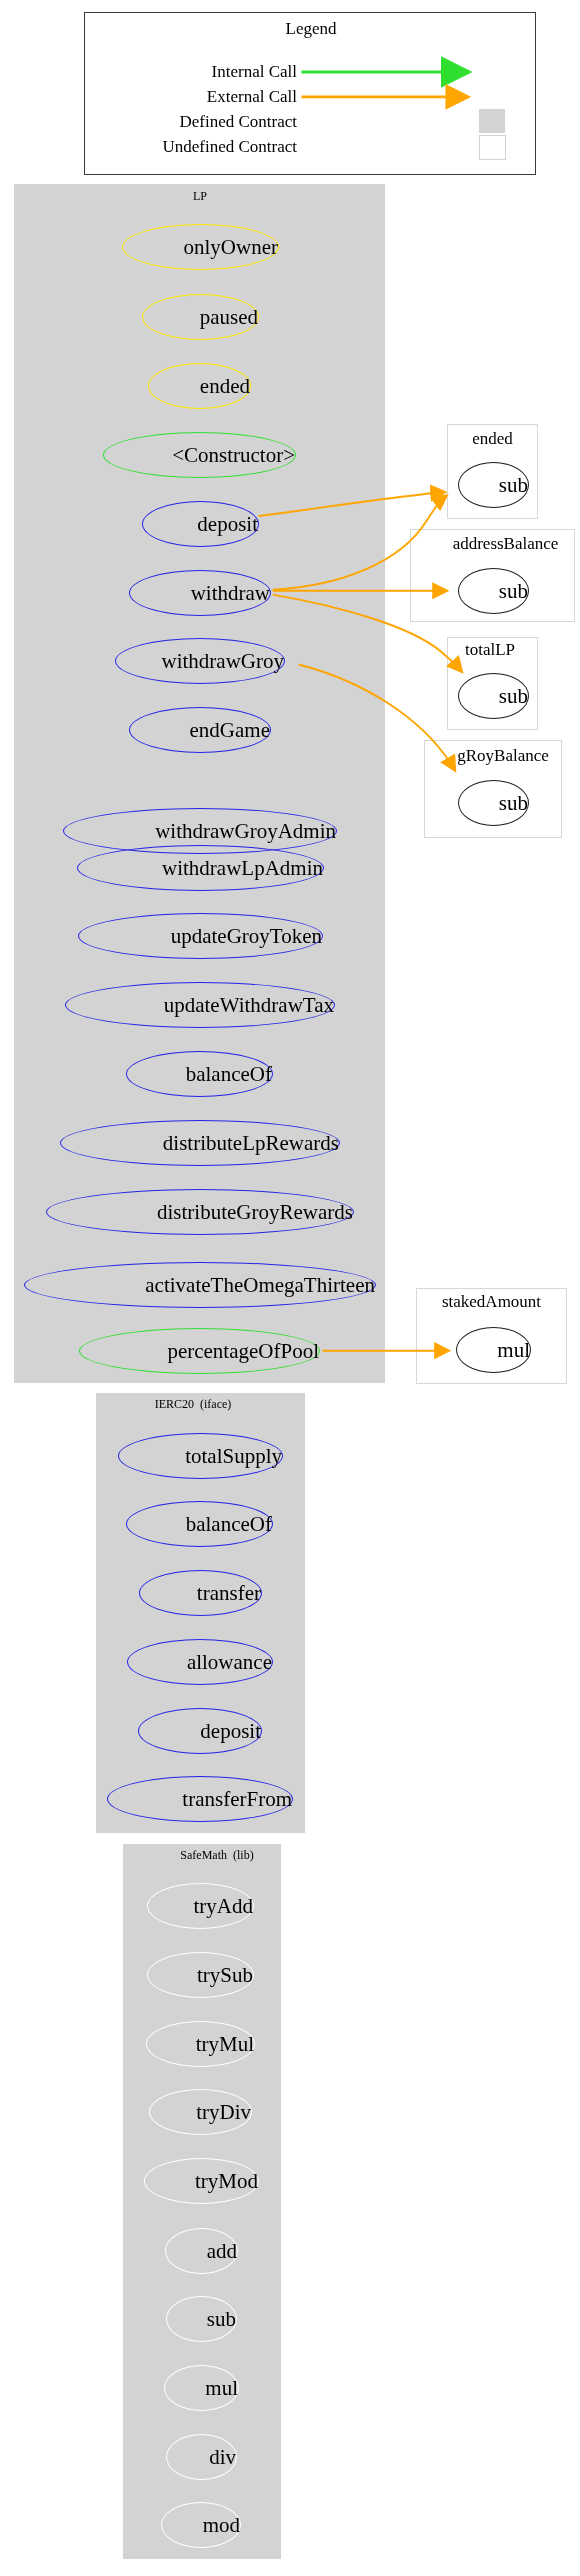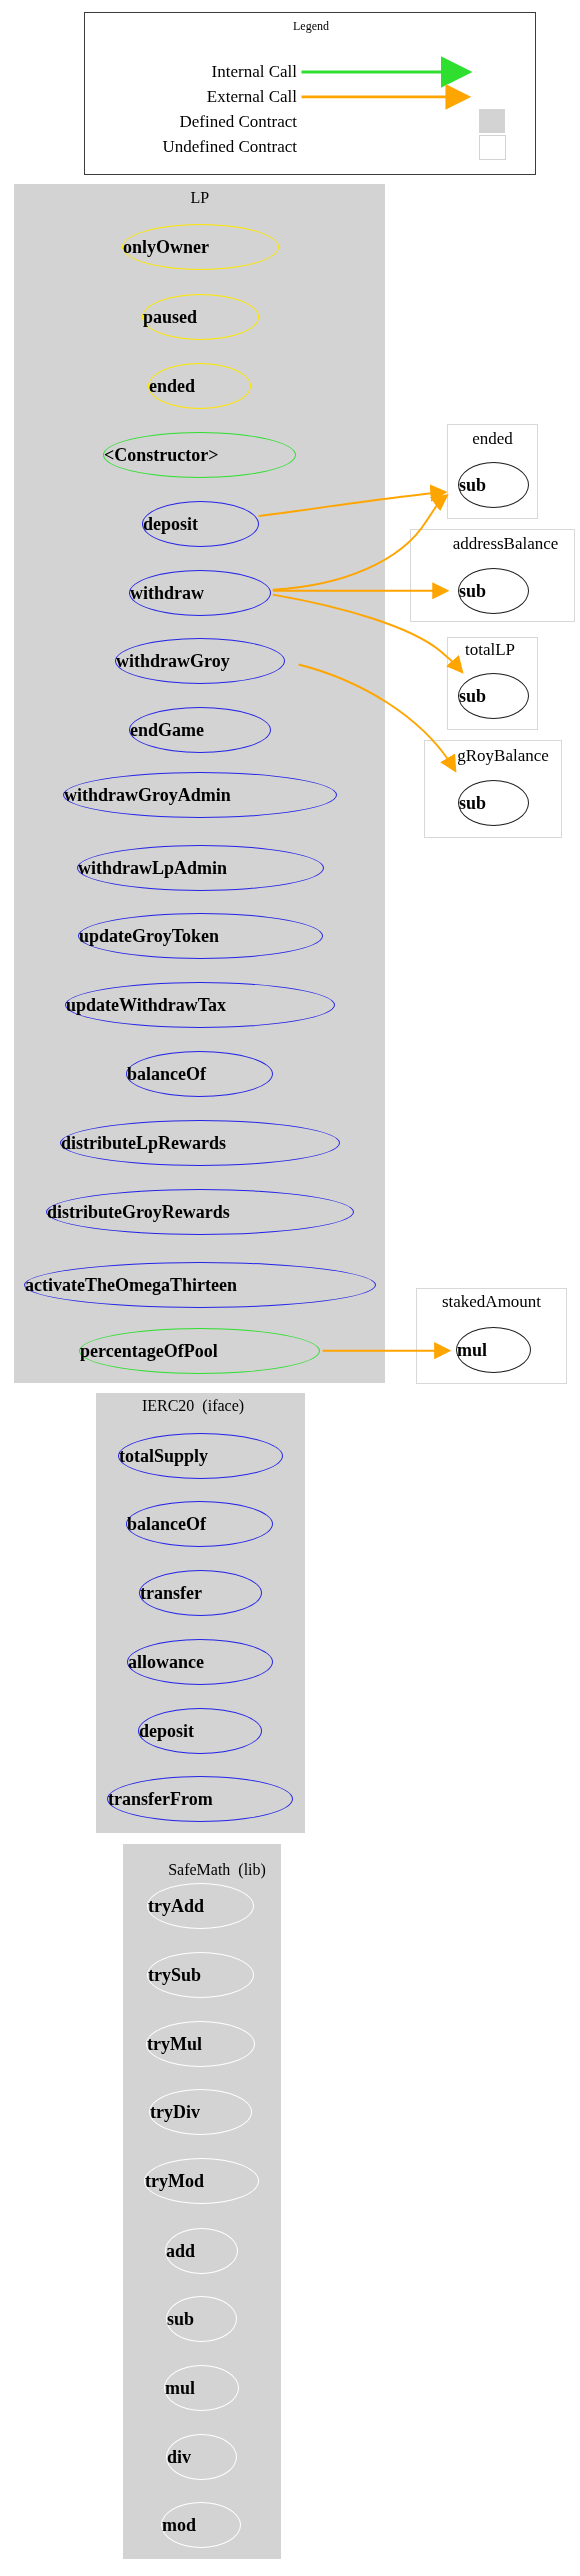--- a/index.html
+++ b/index.html
@@ -1,29 +1,29 @@
 <!DOCTYPE html>
 <html><head>
 <meta charset="utf-8">
 <style>
   html,body{margin:0;padding:0;background:#ffffff;}
   body{width:580px;height:2576px;position:relative;overflow:hidden;
        font-family:"Liberation Serif","DejaVu Serif",serif;color:#000;}
   .abs{position:absolute;}
   
   .legend-box{left:84px;top:12.4px;width:450px;height:161px;background:#fff;border:1.9px solid #3c3c3c;z-index:3;}
-  .legend-title{left:84px;top:19px;width:454px;text-align:center;font-size:12px;z-index:4;}
+  .legend-title{left:84px;top:19px;width:454px;text-align:center;font-size:17px;z-index:4;}
   .legend-label{width:213px;text-align:right;font-size:17px;line-height:21px;z-index:4;left:84px;}
   .swatch{z-index:4;}
   
   .cluster{background:#d3d3d3;z-index:1;}
-  .cluster-title{text-align:center;font-size:16px;z-index:2;white-space:pre;}
-  
-  .node{height:46px;border-radius:50%;border:1.9px solid #000;display:flex;align-items:center;justify-content:flex-start;
-        font-size:18px;z-index:10;box-sizing:border-box;background:transparent;font-weight:bold;}
+  .cluster-title{text-align:center;font-size:12px;z-index:2;white-space:pre;}
+  
+  .node{height:46px;border-radius:50%;border:1.9px solid #000;display:flex;align-items:center;justify-content:flex-end;
+        font-size:21px;z-index:10;box-sizing:border-box;background:transparent;}
   .node.yellow{border-color:#ffe800;}
   .node.green{border-color:#2fdf2f;}
   .node.blue{border-color:#2424e8;}
   .node.white{border-color:#ffffff;}
   .node.black{border-color:#1c1c1c;background:#fff;}
   
   .ext-box{background:#ffffff;border:1px solid #d8d8d8;z-index:2;box-sizing:border-box;}
   .ext-title{text-align:center;font-size:17px;z-index:3;}
   
   #overlay{left:0;top:0;z-index:5;pointer-events:none;}
@@ -40,21 +40,21 @@
 <div class="abs swatch" style="left:479px;top:109px;width:26px;height:24px;background:#d3d3d3;"></div>
 <div class="abs swatch" style="left:479px;top:135px;width:25px;height:23px;background:#fff;border:1px solid #d3d3d3;"></div>
 
 <div class="abs cluster" style="left:14.4px;top:184px;width:371px;height:1199px;"></div>
 <div class="abs cluster-title" style="left:14.4px;top:189px;width:371px;">LP</div>
 
 <div class="abs cluster" style="left:96px;top:1393px;width:209px;height:440px;"></div>
 <div class="abs cluster-title" style="left:96px;top:1397px;width:194px;">IERC20  (iface)</div>
 
 <div class="abs cluster" style="left:123px;top:1844px;width:158px;height:715px;"></div>
-<div class="abs cluster-title" style="left:123px;top:1848px;width:188px;margin-top:13px;">SafeMath  (lib)</div>
+<div class="abs cluster-title" style="left:123px;top:1848px;width:188px;">SafeMath  (lib)</div>
 
 <div class="abs ext-box" style="left:447px;top:424px;width:91px;height:95px;"></div>
 <div class="abs ext-title" style="left:447px;top:429px;width:91px;">ended</div>
 
 <div class="abs ext-box" style="left:410px;top:529px;width:165px;height:93px;"></div>
 <div class="abs ext-title" style="left:410px;top:534px;width:191px;">addressBalance</div>
 
 <div class="abs ext-box" style="left:447px;top:637px;width:91px;height:93px;"></div>
 <div class="abs ext-title" style="left:447px;top:640px;width:86px;">totalLP</div>
 
@@ -102,21 +102,21 @@
   </div>
 <div class="abs node blue" style="left:129px;top:570px;width:142px;">
     <span>withdraw</span>
   </div>
 <div class="abs node blue" style="left:115px;top:638px;width:170px;">
     <span>withdrawGroy</span>
   </div>
 <div class="abs node blue" style="left:129px;top:707px;width:142px;">
     <span>endGame</span>
   </div>
-<div class="abs node blue" style="left:63px;top:772px;width:274px;">
+<div class="abs node blue" style="left:63px;top:808px;width:274px;">
     <span>withdrawGroyAdmin</span>
   </div>
 <div class="abs node blue" style="left:77px;top:845px;width:247px;">
     <span>withdrawLpAdmin</span>
   </div>
 <div class="abs node blue" style="left:78px;top:913px;width:245px;">
     <span>updateGroyToken</span>
   </div>
 <div class="abs node blue" style="left:65px;top:982px;width:270px;">
     <span>updateWithdrawTax</span>

